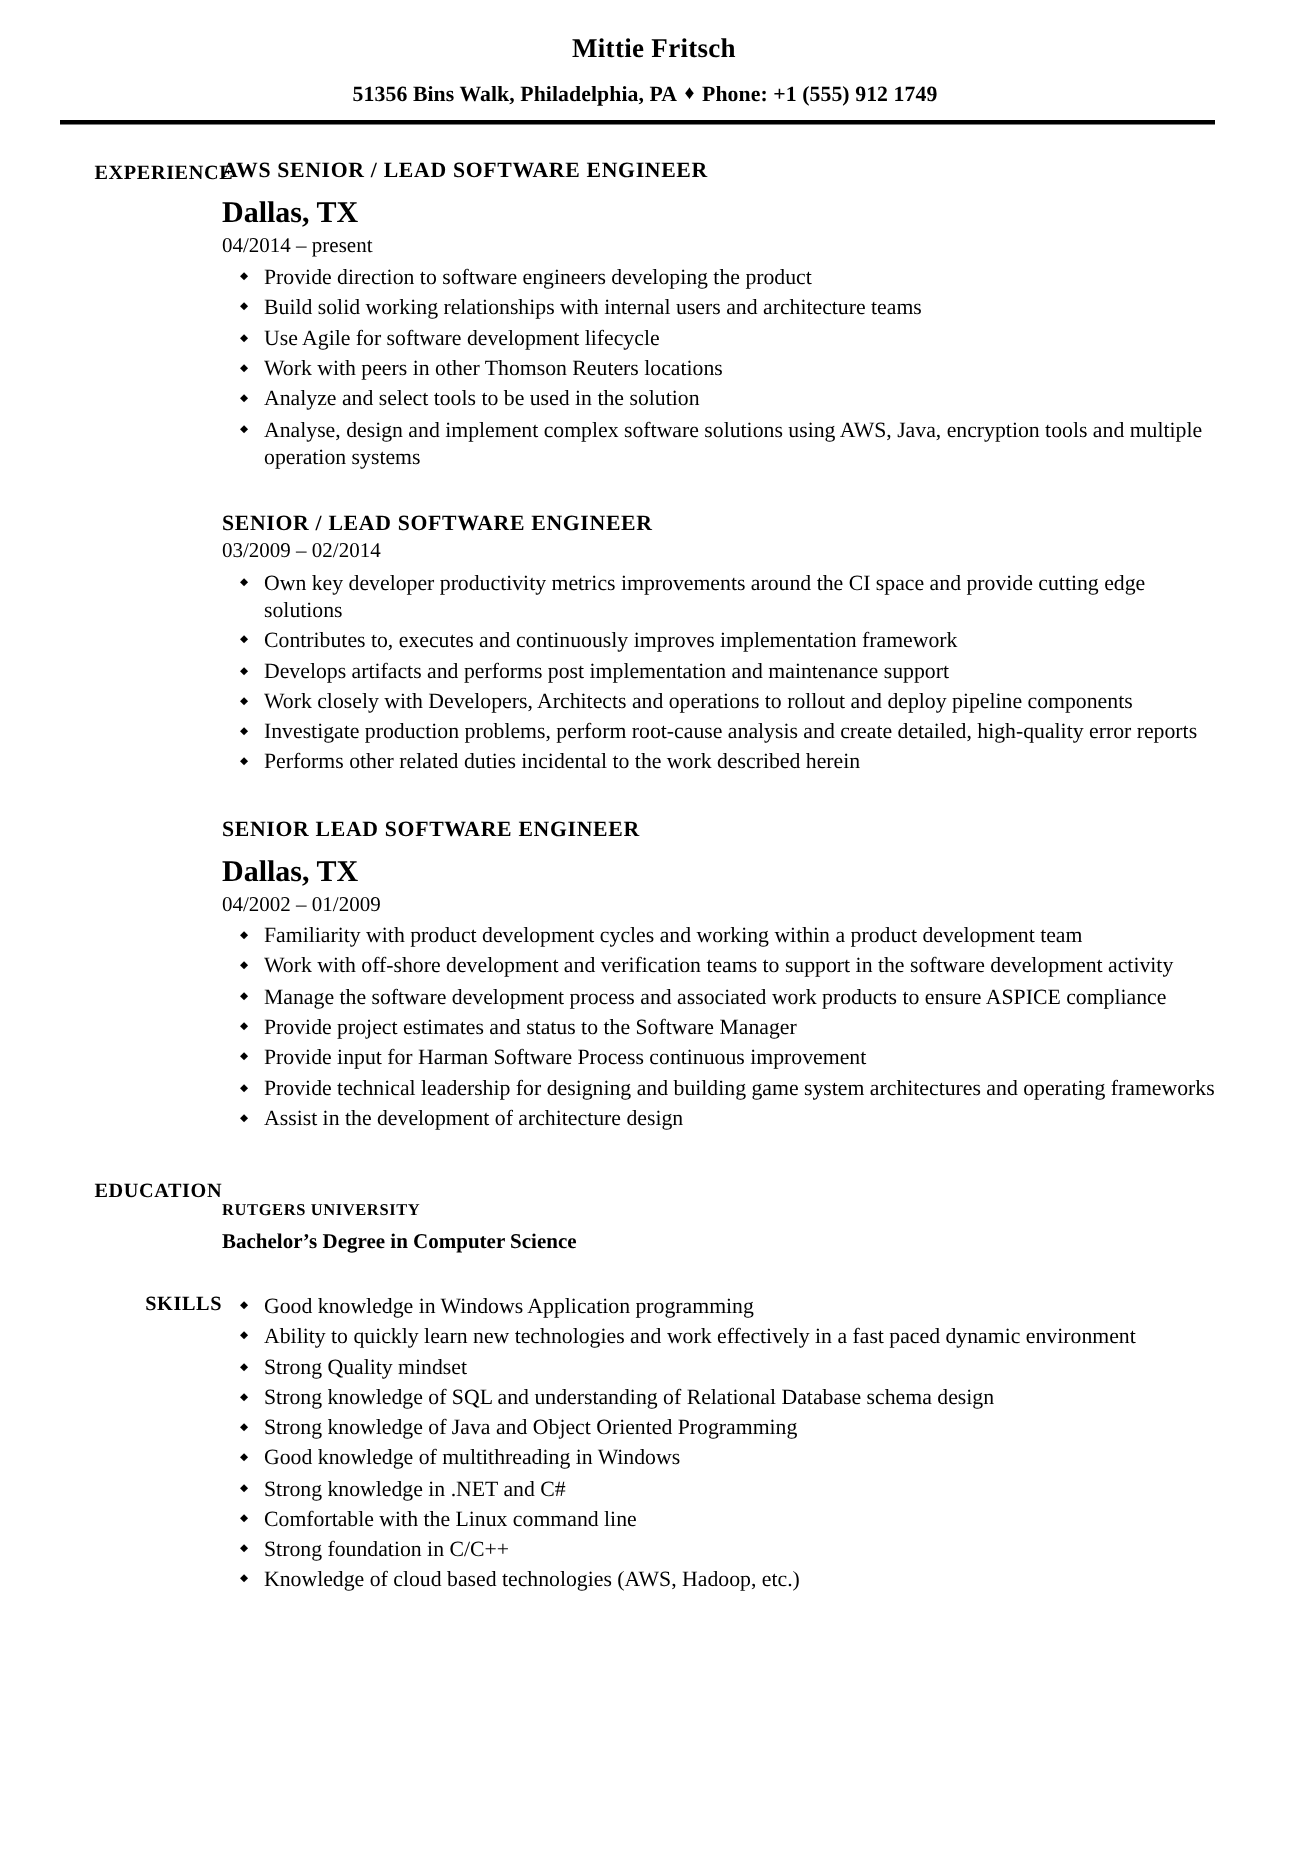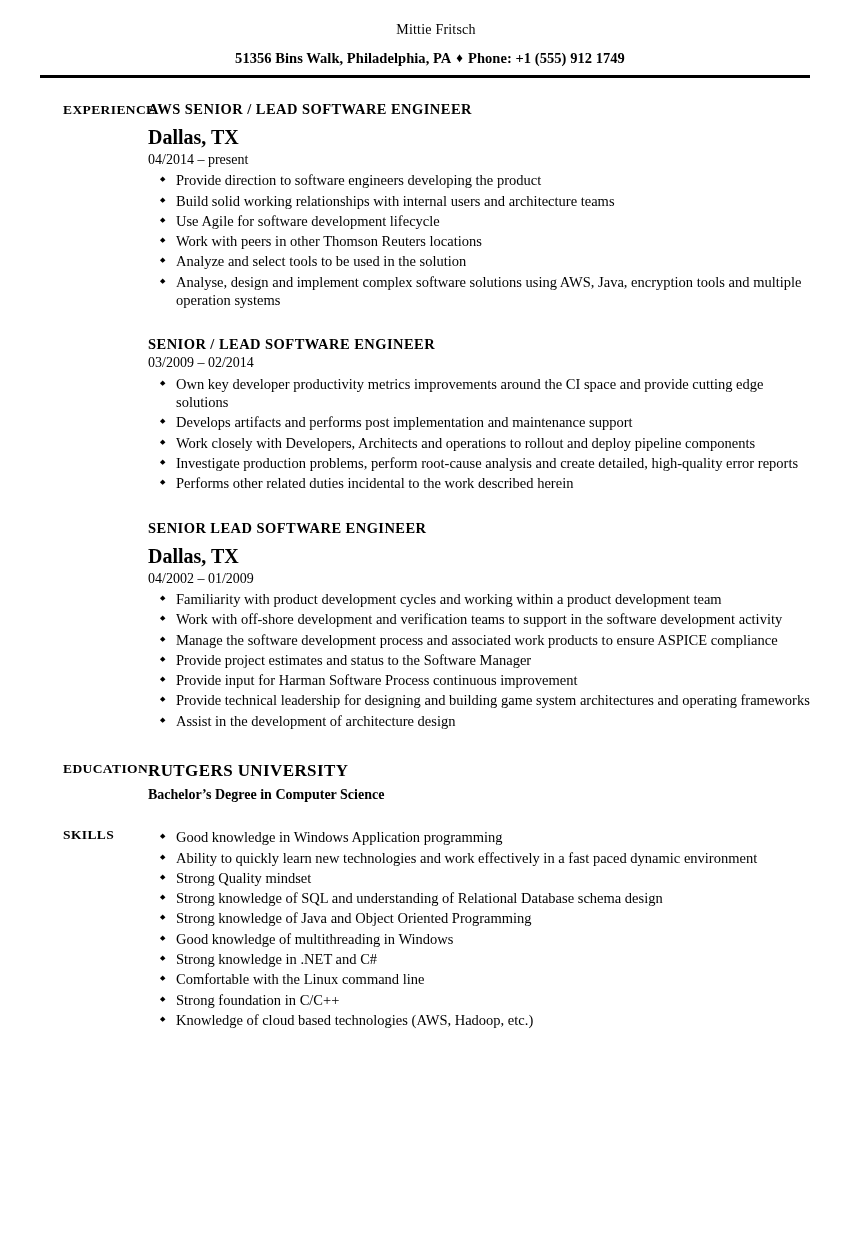--- a/index.html
+++ b/index.html
@@ -23,22 +23,22 @@
     padding: 0;
     overflow: hidden;
   }
 
   
   .doc-header {
     padding-top: 22px;
     text-align: center;
   }
   .cand-name {
-    font-size: 14px;
-    font-weight: normal;
+    font-size: 18px;
+    font-weight: bold;
     letter-spacing: 0.2px;
     line-height: 1.2;
     padding-left: 12px;
   }
   .contact-line {
     margin-top: 11px;
     font-size: 14.5px;
     font-weight: bold;
     letter-spacing: 0.05px;
   }
@@ -121,35 +121,36 @@
     position: absolute;
     left: 12px;
     top: 0;
     font-size: 7px;
     line-height: 2.5;
     color: #000000;
   }
 
   
   .edu-school {
-    font-size: 17px;
+    font-size: 11px;
     font-weight: bold;
     letter-spacing: 0.4px;
     line-height: 1.25;
+    margin-top: 16px;
   }
   .edu-degree {
     font-size: 14px;
     font-weight: bold;
     line-height: 1.3;
     margin-top: 5px;
   }
 
   
   #skills-section .section-body ul.bullets { margin-top: 0; }
-  #skills-section .section-label { padding-top: 1px; }
+  #skills-section .section-label { padding-top: 1px; text-align: right; }
   #education-section .section-label { padding-top: 1px; }
   #experience-section .section-label { padding-top: 2px; }
 </style>
 </head>
 <body>
 
 <div class="page">
 
   <div class="doc-header">
     <div class="cand-name">Mittie Fritsch</div>
@@ -175,20 +176,21 @@
           <li>Analyze and select tools to be used in the solution</li>
           <li>Analyse, design and implement complex software solutions using AWS, Java, encryption tools and multiple operation systems</li>
         </ul>
       </div>
 
       <div class="job">
         <div class="job-title">SENIOR / LEAD SOFTWARE ENGINEER</div>
         <div class="job-dates">03/2009 – 02/2014</div>
         <ul class="bullets">
           <li>Own key developer productivity metrics improvements around the CI space and provide cutting edge solutions</li>
+          <li>Contributes to, executes and continuously improves implementation framework</li>
           <li>Develops artifacts and performs post implementation and maintenance support</li>
           <li>Work closely with Developers, Architects and operations to rollout and deploy pipeline components</li>
           <li>Investigate production problems, perform root-cause analysis and create detailed, high-quality error reports</li>
           <li>Performs other related duties incidental to the work described herein</li>
         </ul>
       </div>
 
       <div class="job">
         <div class="job-title">SENIOR LEAD SOFTWARE ENGINEER</div>
         <div class="job-location">Dallas, TX</div>

